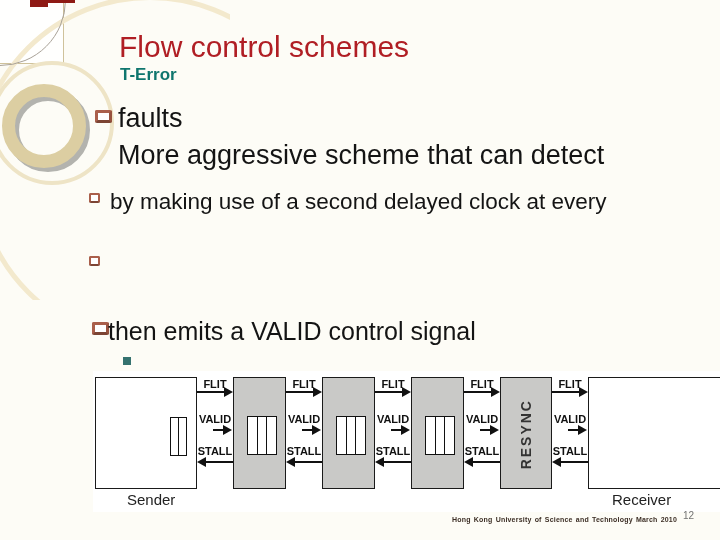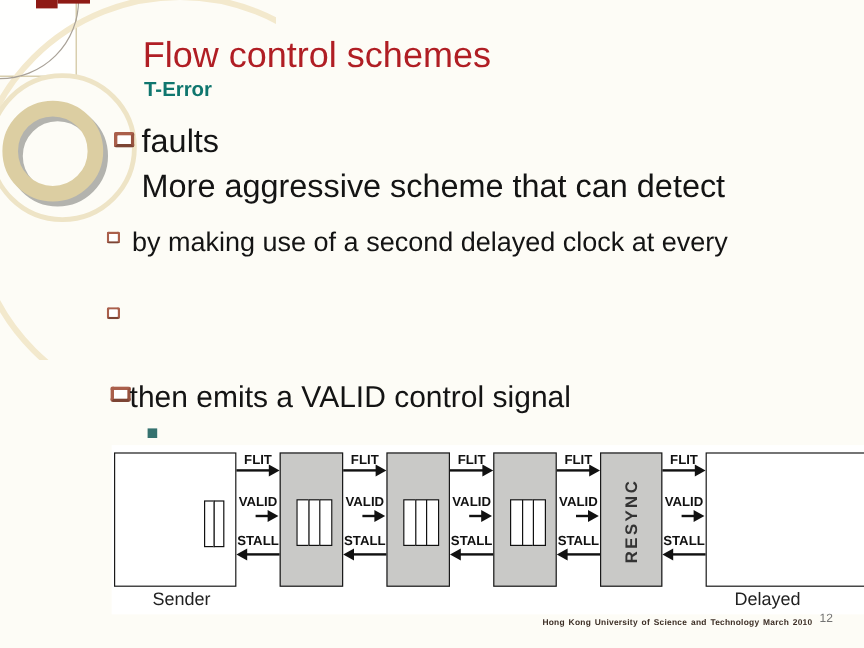--- a/index.html
+++ b/index.html
@@ -180,19 +180,19 @@
       <span class="ahr" style="left:27px;top:10px"></span>
       <span class="slabel" style="top:36px">VALID</span>
       <span class="aline" style="left:16px;width:11px;top:52px"></span>
       <span class="ahr" style="left:26px;top:48px"></span>
       <span class="slabel" style="top:68px">STALL</span>
       <span class="ahl" style="left:0;top:80px"></span>
       <span class="aline" style="left:8px;width:28px;top:84px"></span>
     </div>
 
     <div class="dlabel" style="left:34px;top:120px">Sender</div>
-    <div class="dlabel" style="left:519px;top:120px">Delayed</div>
+    <div class="dlabel" style="left:519px;top:120px">Receiver</div>
   </div>
 
   <div class="footer">Hong Kong University of Science and Technology  March 2010</div>
   <div class="pagenum">12</div>
 
 </div>
 
 </body></html>

